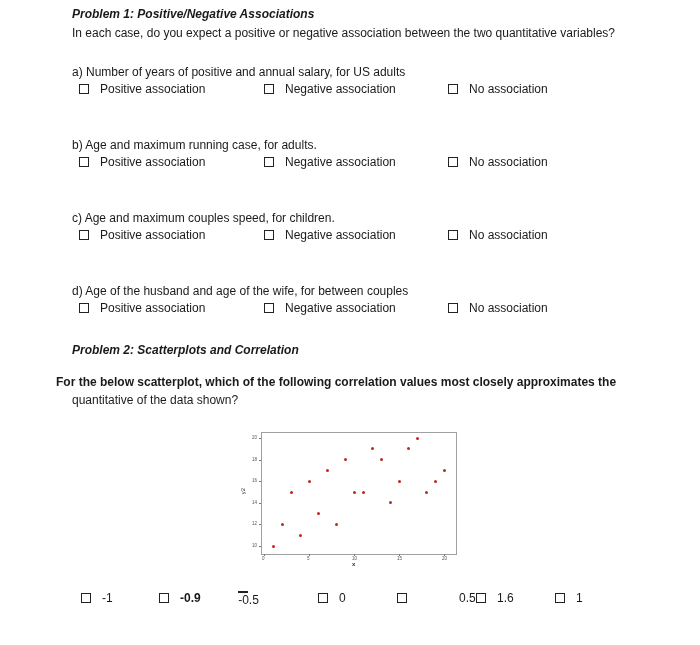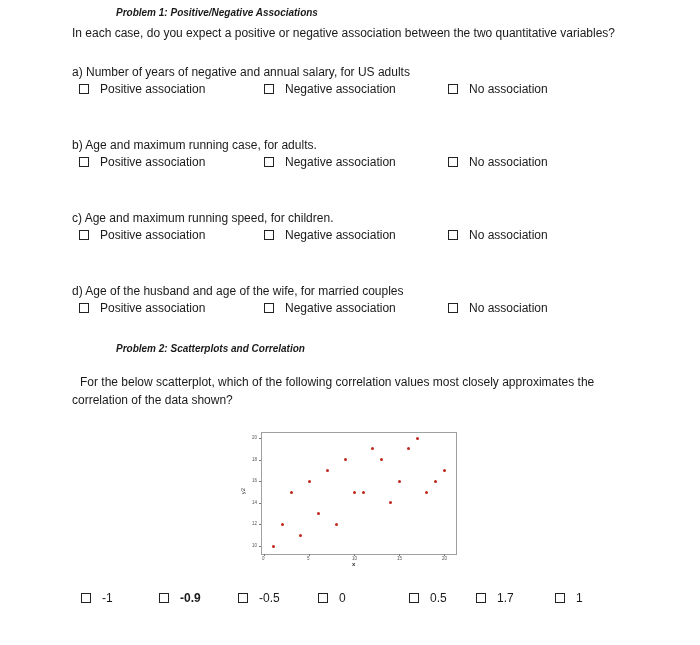--- a/index.html
+++ b/index.html
@@ -1,36 +1,36 @@
 <!DOCTYPE html>
 <html><head>
 <meta charset="utf-8">
 <style>
   html, body { margin: 0; padding: 0; background: #ffffff; }
   body { width: 700px; height: 645px; position: relative; overflow: hidden;
          font-family: "Liberation Sans", "DejaVu Sans", sans-serif; color: #1a1a1a; }
   .abs { position: absolute; white-space: nowrap; }
-  .title { font-weight: bold; font-style: italic; font-size: 10px; margin-left: 44px; }
+  .title { font-weight: bold; font-style: italic; font-size: 12px; }
   .body-text { font-size: 12px; line-height: 18px; }
   .option { position: absolute; display: flex; align-items: center; font-size: 12px; height: 14px; }
   .cb { width: 8px; height: 8px; border: 1.4px solid #222; margin-right: 11px; box-sizing: content-box; display: inline-block; }
   .plot-frame { position: absolute; border: 1px solid #a0a0a0; background: #fff; }
   .tick-label { position: absolute; font-size: 4.5px; color: #555; }
   .pt { position: absolute; width: 3px; height: 3px; background: #c0281e; border-radius: 50%; }
   .ytick { position: absolute; width: 2px; height: 1px; background: #777; }
   .xtick { position: absolute; width: 1px; height: 2px; background: #777; }
 </style>
 </head>
 <body>
 
 <div class="abs title" style="left:72px; top:7px;">Problem 1:  Positive/Negative Associations</div>
 <div class="abs body-text" style="left:72px; top:24px;">In each case, do you expect a positive or negative association between the two quantitative variables?</div>
 
 <div id="p1-questions">
-    <div class="abs body-text" style="left: 72px; top: 63px;">a) Number of years of negative and annual salary, for US adults</div>
+    <div class="abs body-text" style="left: 72px; top: 63px;">a) Number of years of positive and annual salary, for US adults</div>
     <div class="option" style="left: 79px; top: 82px;">
       <span class="cb"></span>
       <span>Positive association</span>
     </div>
     <div class="option" style="left: 264px; top: 82px;">
       <span class="cb"></span>
       <span>Negative association</span>
     </div>
     <div class="option" style="left: 448px; top: 82px;">
       <span class="cb"></span>
@@ -42,51 +42,51 @@
       <span>Positive association</span>
     </div>
     <div class="option" style="left: 264px; top: 155px;">
       <span class="cb"></span>
       <span>Negative association</span>
     </div>
     <div class="option" style="left: 448px; top: 155px;">
       <span class="cb"></span>
       <span>No association</span>
     </div>
-    <div class="abs body-text" style="left: 72px; top: 209px;">c) Age and maximum running speed, for children.</div>
+    <div class="abs body-text" style="left: 72px; top: 209px;">c) Age and maximum couples speed, for children.</div>
     <div class="option" style="left: 79px; top: 228px;">
       <span class="cb"></span>
       <span>Positive association</span>
     </div>
     <div class="option" style="left: 264px; top: 228px;">
       <span class="cb"></span>
       <span>Negative association</span>
     </div>
     <div class="option" style="left: 448px; top: 228px;">
       <span class="cb"></span>
       <span>No association</span>
     </div>
-    <div class="abs body-text" style="left: 72px; top: 282px;">d) Age of the husband and age of the wife, for married couples</div>
+    <div class="abs body-text" style="left: 72px; top: 282px;">d) Age of the husband and age of the wife, for between couples</div>
     <div class="option" style="left: 79px; top: 301px;">
       <span class="cb"></span>
       <span>Positive association</span>
     </div>
     <div class="option" style="left: 264px; top: 301px;">
       <span class="cb"></span>
       <span>Negative association</span>
     </div>
     <div class="option" style="left: 448px; top: 301px;">
       <span class="cb"></span>
       <span>No association</span>
     </div>
   </div>
 
 <div class="abs title" style="left:72px; top:343px;">Problem 2:  Scatterplots and Correlation</div>
-<div class="abs body-text" style="left:80px; top:373px;">For the below scatterplot, which of the following correlation values most closely approximates the</div>
-<div class="abs body-text" style="left:72px; top:391px;">correlation of the data shown?</div>
+<div class="abs body-text" style="left:56px; top:373px;font-weight:bold;">For the below scatterplot, which of the following correlation values most closely approximates the</div>
+<div class="abs body-text" style="left:72px; top:391px;">quantitative of the data shown?</div>
 
 <div id="scatter" style="position:absolute; left:0; top:0;">
   <div class="plot-frame" style="left:261px; top:432px; width:194px; height:121px;"></div>
   <div class="abs" style="left:240px; top:488px; font-size:6px; transform:rotate(-90deg); color:#333;">y2</div>
   <div class="abs" style="left:352px; top:561px; font-size:6px; font-weight:bold; color:#333;">x</div>
 <div class="pt" style="left: 271.5px; top: 544.5px;"></div>
     <div class="pt" style="left: 280.5px; top: 522.9px;"></div>
     <div class="pt" style="left: 289.5px; top: 490.5px;"></div>
     <div class="pt" style="left: 298.5px; top: 533.7px;"></div>
     <div class="pt" style="left: 307.5px; top: 479.7px;"></div>
@@ -131,33 +131,33 @@
 
 <div id="p2-choices">
     <div class="option" style="left: 81px; top: 591px;">
       <span class="cb"></span>
       <span>-1</span>
     </div>
     <div class="option" style="left: 159px; top: 591px; font-weight: bold;">
       <span class="cb"></span>
       <span>-0.9</span>
     </div>
-    <div class="option" style="left: 238px; top: 591px;">
+    <div class="option" style="left: 238px; top: 591px; flex-direction: column;">
       <span class="cb"></span>
       <span>-0.5</span>
     </div>
     <div class="option" style="left: 318px; top: 591px;">
       <span class="cb"></span>
       <span>0</span>
     </div>
-    <div class="option" style="left: 409px; top: 591px;">
+    <div class="option" style="left: 397px; top: 591px; gap: 41px;">
       <span class="cb"></span>
       <span>0.5</span>
     </div>
     <div class="option" style="left: 476px; top: 591px;">
       <span class="cb"></span>
-      <span>1.7</span>
+      <span>1.6</span>
     </div>
     <div class="option" style="left: 555px; top: 591px;">
       <span class="cb"></span>
       <span>1</span>
     </div>
   </div>
 
 </body></html>

